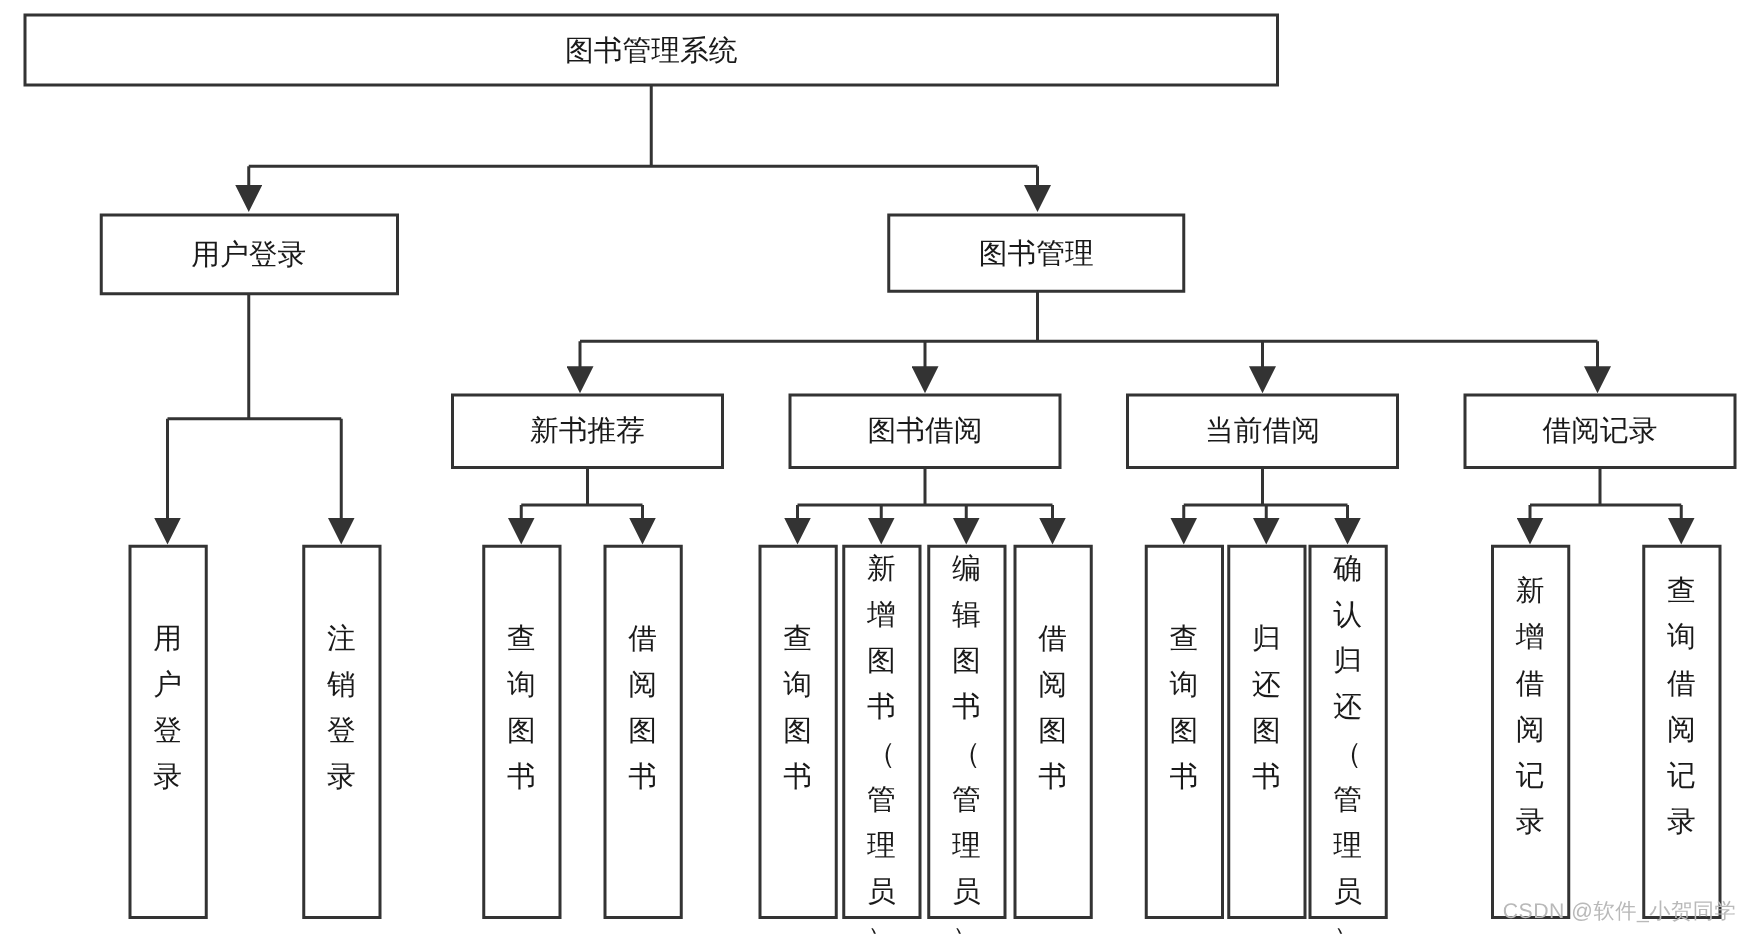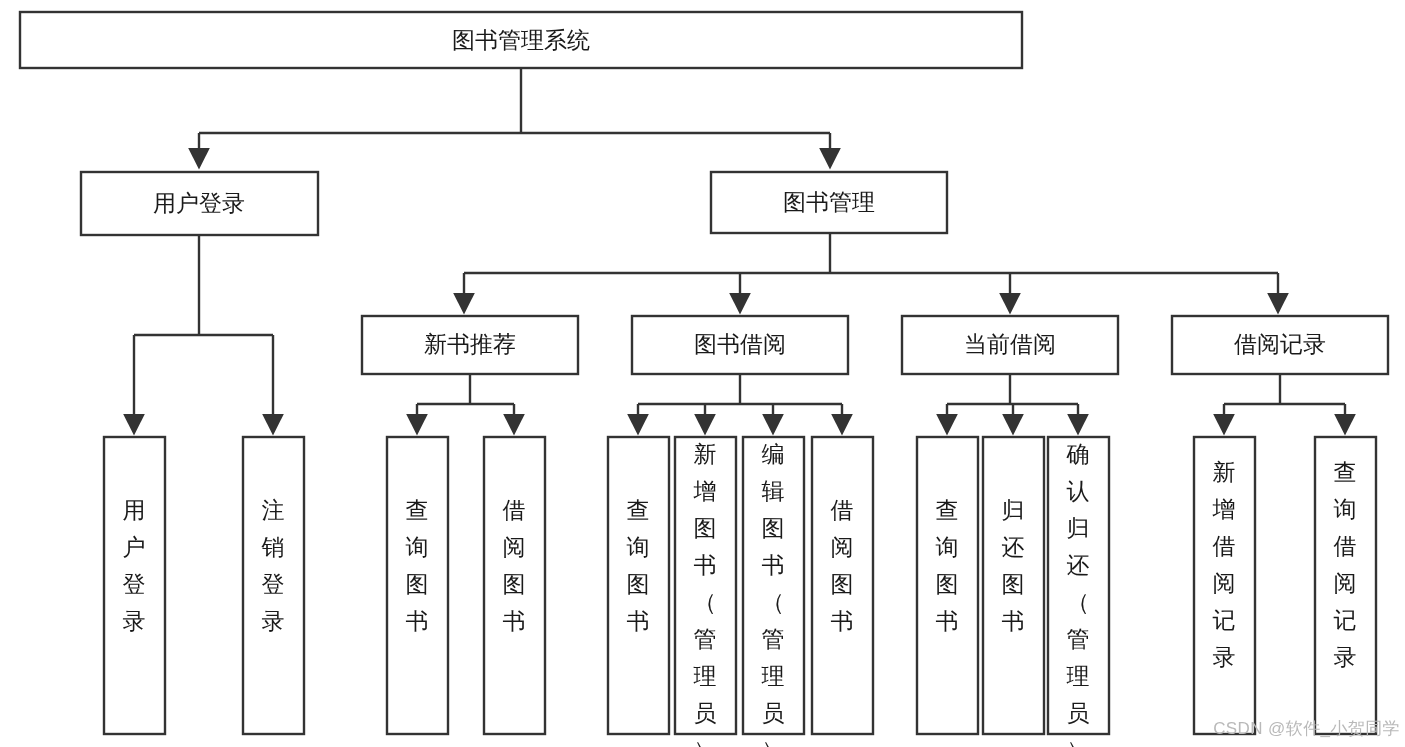--- a/index.html
+++ b/index.html
@@ -41,21 +41,21 @@
     stroke: #333333;
     stroke-width: 2.4;
     fill: none;
   }
   .arrow-head {
     fill: #333333;
     stroke: none;
   }
   .watermark {
     position: absolute;
-    right: 5px;
+    right: 16px;
     bottom: 7px;
     font-family: "Liberation Sans", "DejaVu Sans", sans-serif;
     font-size: 17px;
     color: #b9b9b9;
     white-space: nowrap;
     pointer-events: none;
     letter-spacing: 0.4px;
   }
 </style>
 </head>

